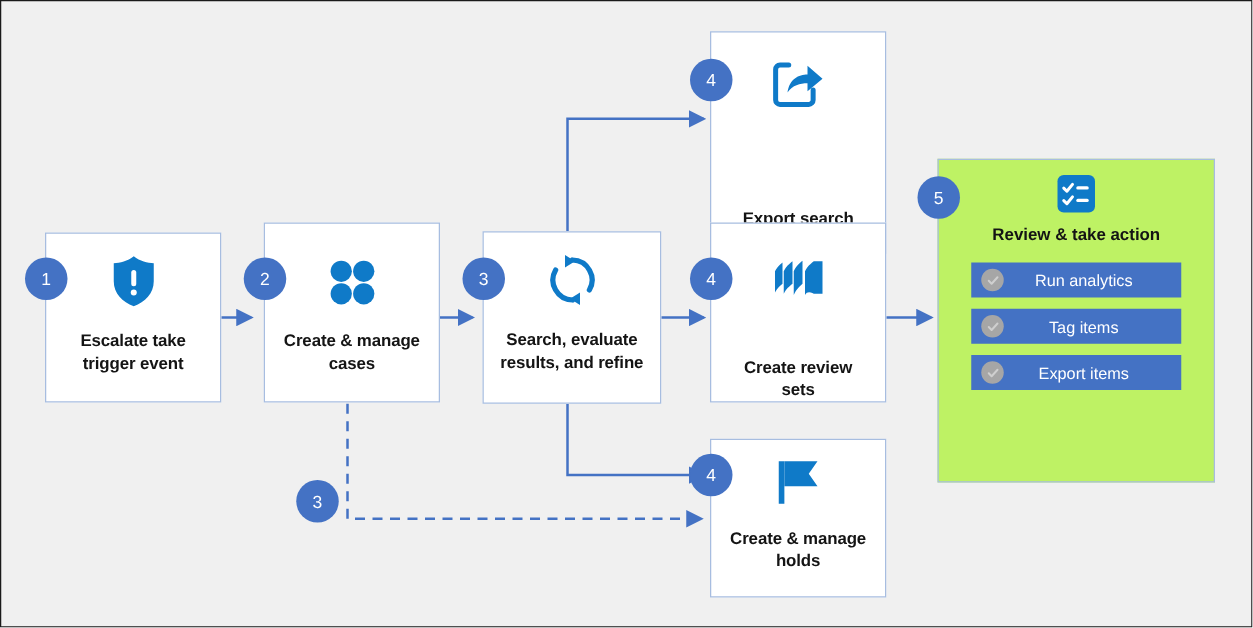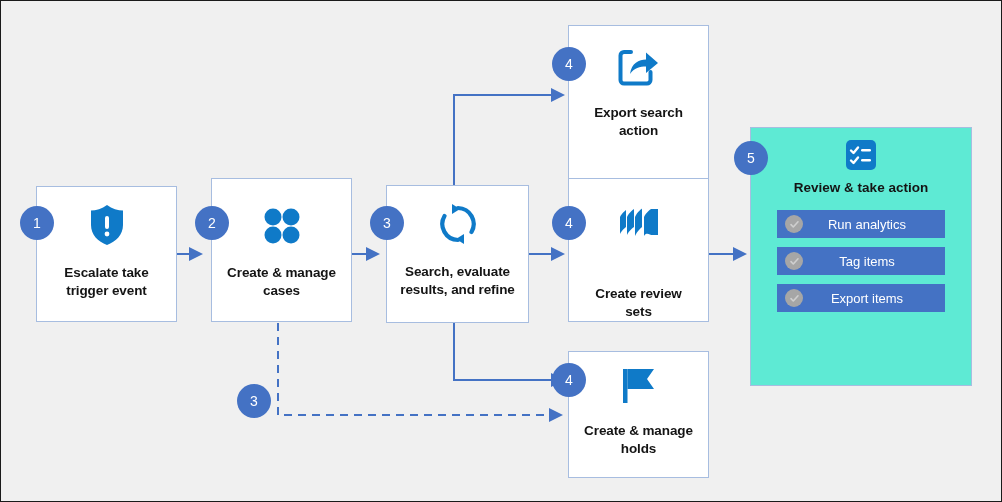--- a/index.html
+++ b/index.html
@@ -58,21 +58,21 @@
     font-size: 14px;
     font-weight: 400;
     display: flex;
     align-items: center;
     justify-content: center;
     z-index: 6;
   }
   
   .panel {
     position: absolute;
-    background: #5eead4;
+    background: #bef264;
     border: 1px solid #a7bde0;
     box-sizing: border-box;
   }
   .panel-title {
     font-size: 13.5px;
     font-weight: 700;
     color: #141414;
     text-align: center;
     margin-top: 8px;
   }
@@ -181,21 +181,21 @@
     </div>
     <div class="node-label" style="margin-top:17px;">
       <div>Search, evaluate</div>
       <div>results, and refine</div>
     </div>
   </div>
   <div class="badge" style="left:369px; top:205px;">
       <span>3</span>
     </div>
 
-  <div class="node" style="left:567px; top:24px; width:141px; height:178px;">
+  <div class="node" style="left:567px; top:24px; width:141px; height:178px;justify-content:space-between;">
     <div class="node-icon" style="margin-top:20px; height:42px;">
       <svg width="42" height="40" viewBox="0 0 42 40" xmlns="http://www.w3.org/2000/svg">
         <path d="M13 5 L6 5 A3.5 3.5 0 0 0 2.5 8.5 L2.5 33 A3.5 3.5 0 0 0 6 36.5 L29 36.5 A3.5 3.5 0 0 0 32.5 33 L32.5 25" stroke="#0f7ac8" stroke-width="4" fill="none" stroke-linecap="round" stroke-linejoin="round"></path>
         <path d="M12 27 C13.5 16 21 12.5 28 12.5 L28 5.5 L40 16 L28 26 L28 19.5 C22 19.5 16 21 12 27 Z" fill="#0f7ac8"></path>
       </svg>
     </div>
     <div class="node-label" style="margin-top:16px;">
       <div>Export search</div>
       <div>action</div>
     </div>

